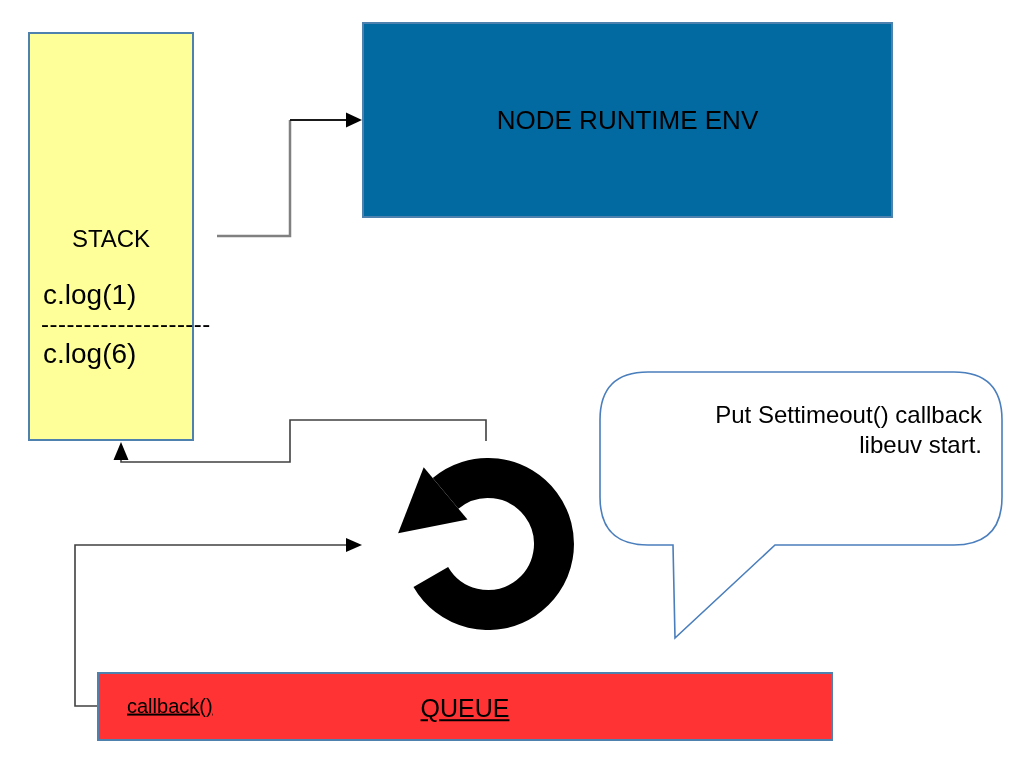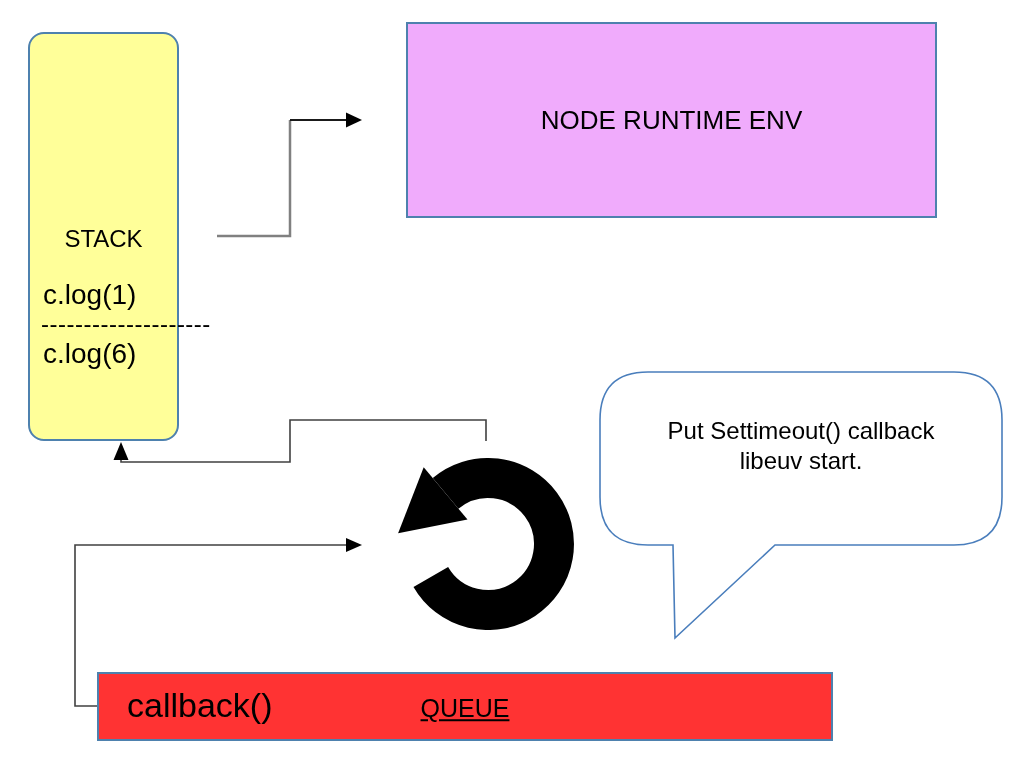--- a/index.html
+++ b/index.html
@@ -2,60 +2,60 @@
 <html><head>
 <meta charset="utf-8">
 <style>
   html, body { margin: 0; padding: 0; background: #ffffff; }
   body { width: 1034px; height: 763px; overflow: hidden;
          font-family: "Liberation Sans", sans-serif; color: #000; }
   #canvas { position: relative; width: 1034px; height: 763px; background: #fff; }
 
   .box { position: absolute; box-sizing: border-box; border: 2px solid #4e81ae; }
 
-  #stack-box   { left: 28px;  top: 32px;  width: 151px; height: 409px; border-radius: 16px; }
+  #stack-box   { left: 28px;  top: 32px;  width: 166px; height: 409px; }
   .stack-title { position: absolute; left: 0; right: 0; top: 191px;
                  text-align: center; font-size: 24px; line-height: 28px; }
   .stack-item  { position: absolute; left: 13px; font-size: 28px; line-height: 28px; }
   #stack-item-1 { top: 247px; }
   #stack-divider { position: absolute; left: 11px; top: 276px; font-size: 24px;
                    line-height: 28px; white-space: nowrap; letter-spacing: 0.5px; }
   #stack-item-2 { top: 306px; }
 
   #runtime-box { left: 362px; top: 22px; width: 531px; height: 196px;
                  display: flex; align-items: center; justify-content: center; }
   .runtime-label { font-size: 26px; }
 
   #queue-box { left: 97px; top: 672px; width: 736px; height: 69px; }
   .queue-item  { position: absolute; left: 28px; top: 50%; transform: translateY(-54%);
-                 font-size: 34px; }
+                 font-size: 20px; text-decoration: underline; }
   .queue-label { position: absolute; left: 0; right: 0; top: 50%;
                  transform: translateY(-44%); text-align: center; font-size: 25px; text-decoration: underline; }
 
   .svg-abs { position: absolute; pointer-events: none; }
   #connector-layer { left: 0; top: 0; }
   #loop-icon { left: 385px; top: 458px; }
   #callout-svg { left: 595px; top: 368px; }
 
   #callout-text { position: absolute; left: 620px; top: 400px; width: 362px;
-                  text-align: center; font-size: 24px; line-height: 30px; margin-top: 16px; }
+                  text-align: right; font-size: 24px; line-height: 30px; }
 </style>
 </head>
 <body>
 
 <div id="canvas">
 
   <div id="stack-box" class="box" style="background-color: rgb(255, 255, 153);">
     <div class="stack-title">STACK</div>
     <div id="stack-item-1" class="stack-item">c.log(1)</div>
     <div id="stack-divider">--------------------</div>
     <div id="stack-item-2" class="stack-item">c.log(6)</div>
   </div>
 
-  <div id="runtime-box" class="box" style="background-color: #f0abfc; margin-left: 44px;">
+  <div id="runtime-box" class="box" style="background-color: #0369a1;">
     <span class="runtime-label">NODE RUNTIME ENV</span>
   </div>
 
   <div id="queue-box" class="box" style="background-color: rgb(255, 51, 51);">
     <span class="queue-item">callback()</span>
     <span class="queue-label">QUEUE</span>
   </div>
 
   <svg id="loop-icon" class="svg-abs" width="205" height="172" viewBox="0 0 205 172">
     <path d="M 45.8 119 A 66 66 0 1 0 60.6 35.4" fill="none" stroke="#000000" stroke-width="40"></path>

